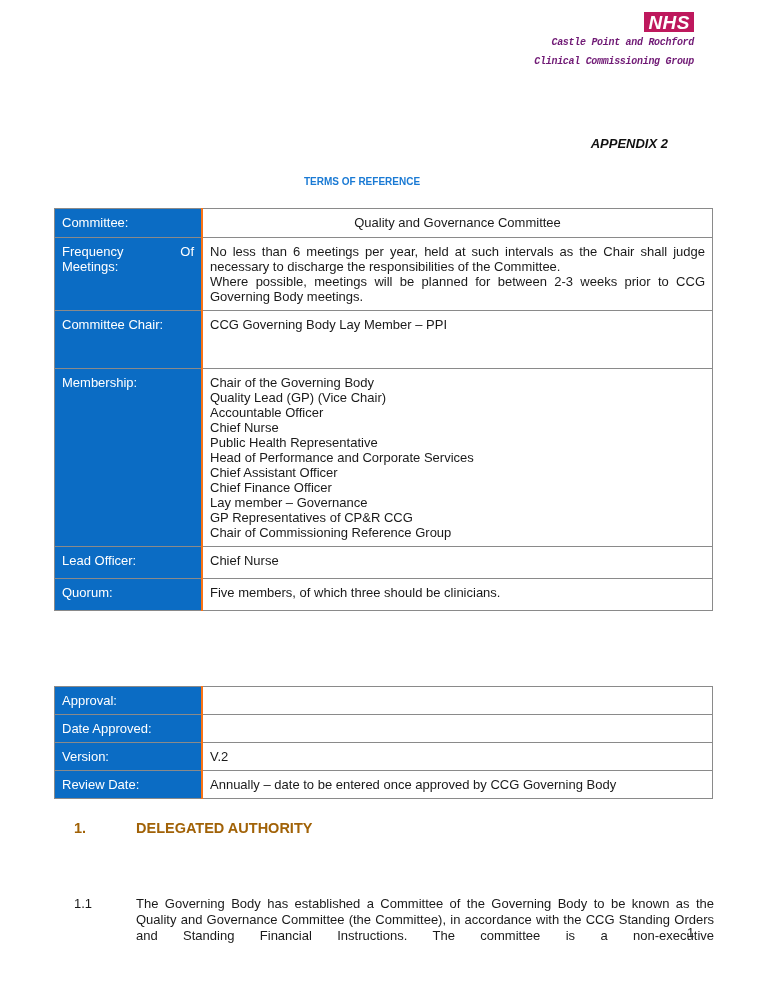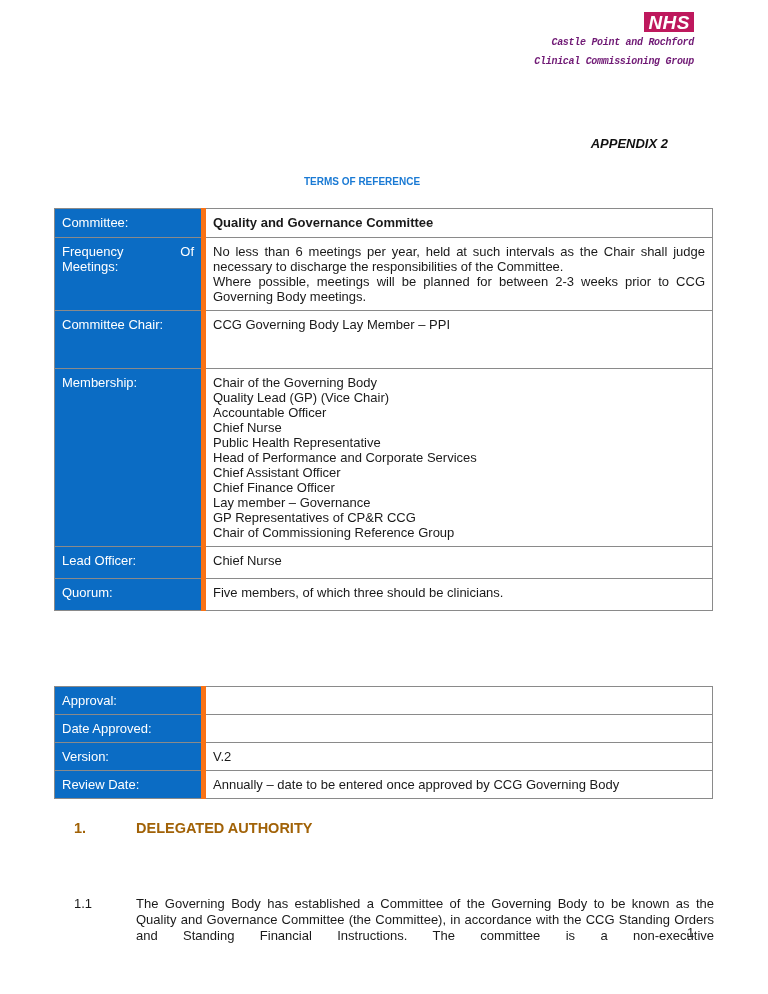--- a/index.html
+++ b/index.html
@@ -72,29 +72,29 @@
     }
     table.tor td {
       border: 1px solid #8a8a8a;
       vertical-align: top;
       padding: 6px 7px 6px 7px;
     }
     table.tor td.label {
       background: #0B6CC4;
       color: #ffffff;
       width: 132px;
-      border-right: 5px solid #f97316;
+      border-right: 2px solid #f97316;
     }
     table.tor td.value {
       background: #ffffff;
       color: #1a1a1a;
     }
     .justify { text-align: justify; }
     .freq-label { display: flex; justify-content: space-between; }
-    .bold { font-weight: bold; }
+    .bold { font-weight: normal; text-align: center; }
     #table1 { top: 208px; }
     #table2 { top: 686px; }
     .row-committee td { height: 16px; }
     .row-freq td { height: 60px; }
     .row-chair td { height: 45px; }
     .row-members td { height: 165px; }
     .row-short td { height: 19px; }
     .row-t2 td { height: 15px; }
     .section-heading {
       position: absolute;

